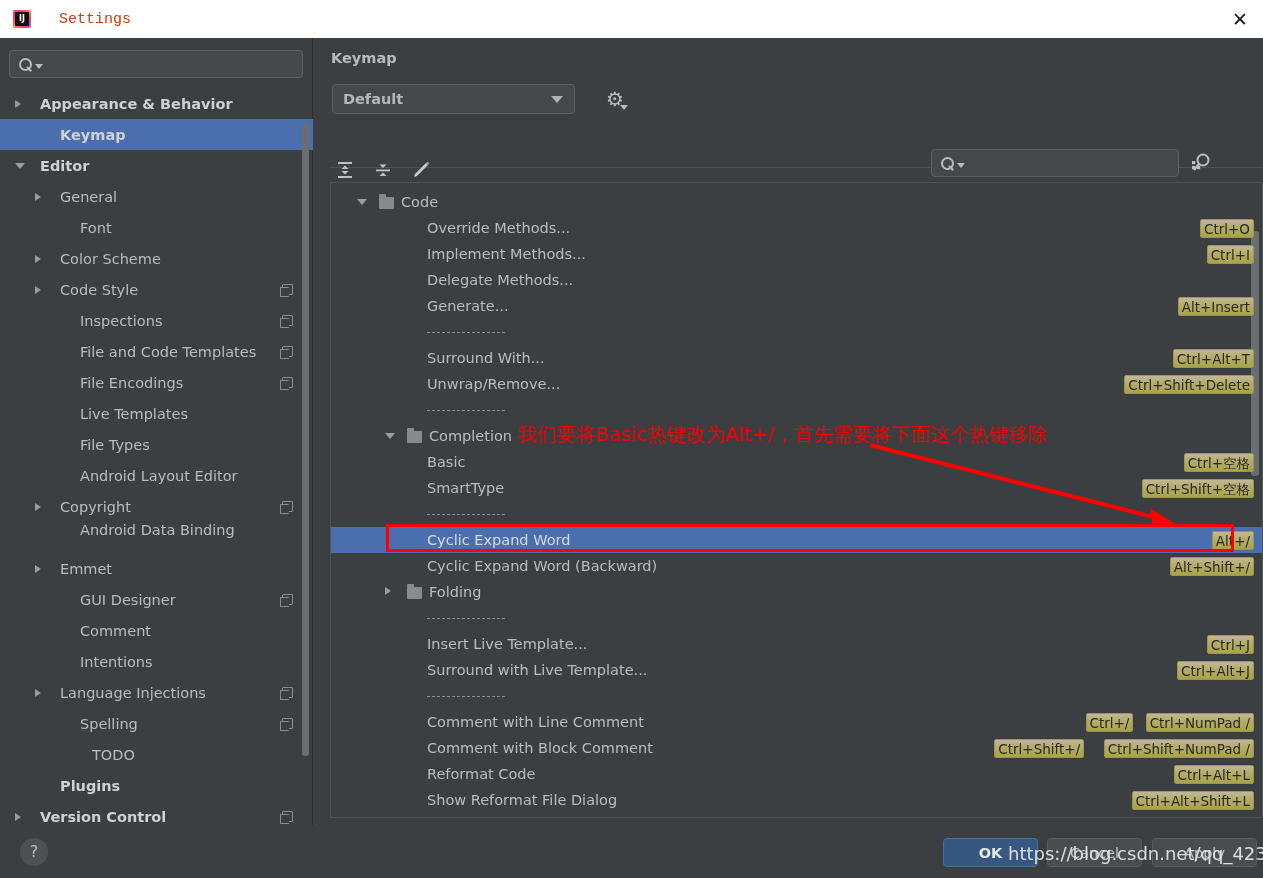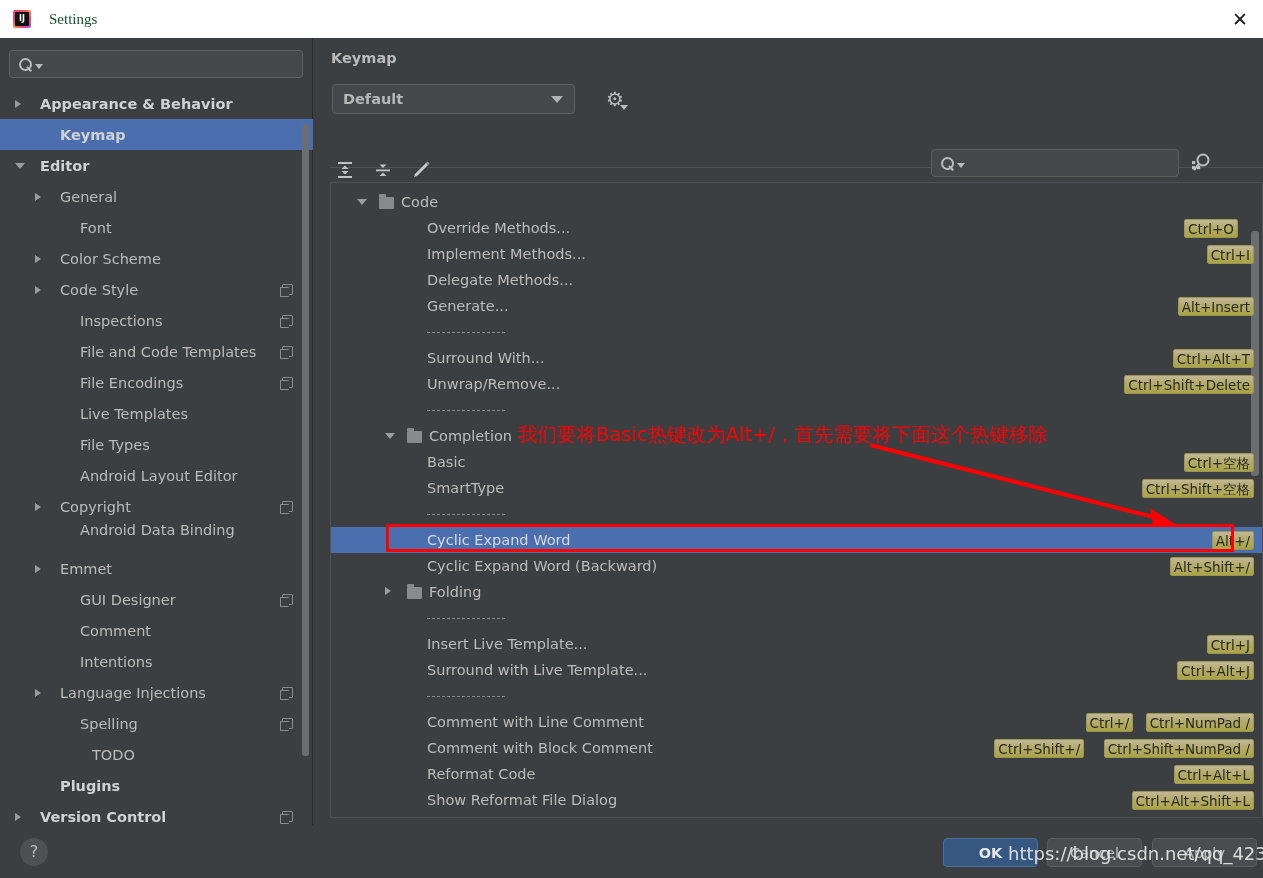--- a/index.html
+++ b/index.html
@@ -24,22 +24,22 @@
   .tb-icon::after {
     content: ""; position: absolute; left: 2px; top: 2px; right: 2px; bottom: 2px;
     background: #111; border-radius: 1px;
   }
   .tb-icon .ij {
     position: absolute; left: 0; right: 0; top: 3px; z-index: 3;
     color: #fff; font-size: 8px; text-align: center; letter-spacing: 0px;
     font-family: "DejaVu Sans", sans-serif; font-weight: bold; line-height: 11px;
   }
   .tb-title {
-    margin-left: 18px; font-size: 15px; color: #14532d;
-    font-family: Liberation Serif, serif;
+    margin-left: 28px; font-size: 15px; color: #c2410c;
+    font-family: Liberation Mono, monospace;
   }
   .tb-close {
     position: absolute; right: 0px; top: 0px; width: 46px; height: 38px;
     display: flex; align-items: center; justify-content: center;
     font-size: 19px; color: #1a1a1a; line-height: 1;
   }
 
   
   .sidebar {
     position: absolute; left: 0; top: 38px; width: 313px; height: 787px;
@@ -370,21 +370,21 @@
 
     <div class="ktree" id="keymap-tree">
       <div class="sb-right"></div>
     <div class="krow" style="top: 6px;">
           <div class="kar down" style="left: 26px; top: 10px;"></div>
           <div class="folder" style="left: 48px; top: 8px;"></div>
           <span class="klabel" style="left: 70px;">Code</span>
         </div>
         <div class="krow" style="top: 32px;">
           <span class="klabel" style="left: 96px;">Override Methods...</span>
-          <span class="shortcut" style="right: 24px; margin-left: 40px;">Ctrl+O</span>
+          <span class="shortcut" style="right: 8px; margin-left: 40px;">Ctrl+O</span>
         </div>
         <div class="krow" style="top: 58px;">
           <span class="klabel" style="left: 96px;">Implement Methods...</span>
           <span class="shortcut" style="right: 8px;">Ctrl+I</span>
         </div>
         <div class="krow" style="top: 84px;">
           <span class="klabel" style="left: 96px;">Delegate Methods...</span>
         </div>
         <div class="krow" style="top: 110px;">
           <span class="klabel" style="left: 96px;">Generate...</span>

